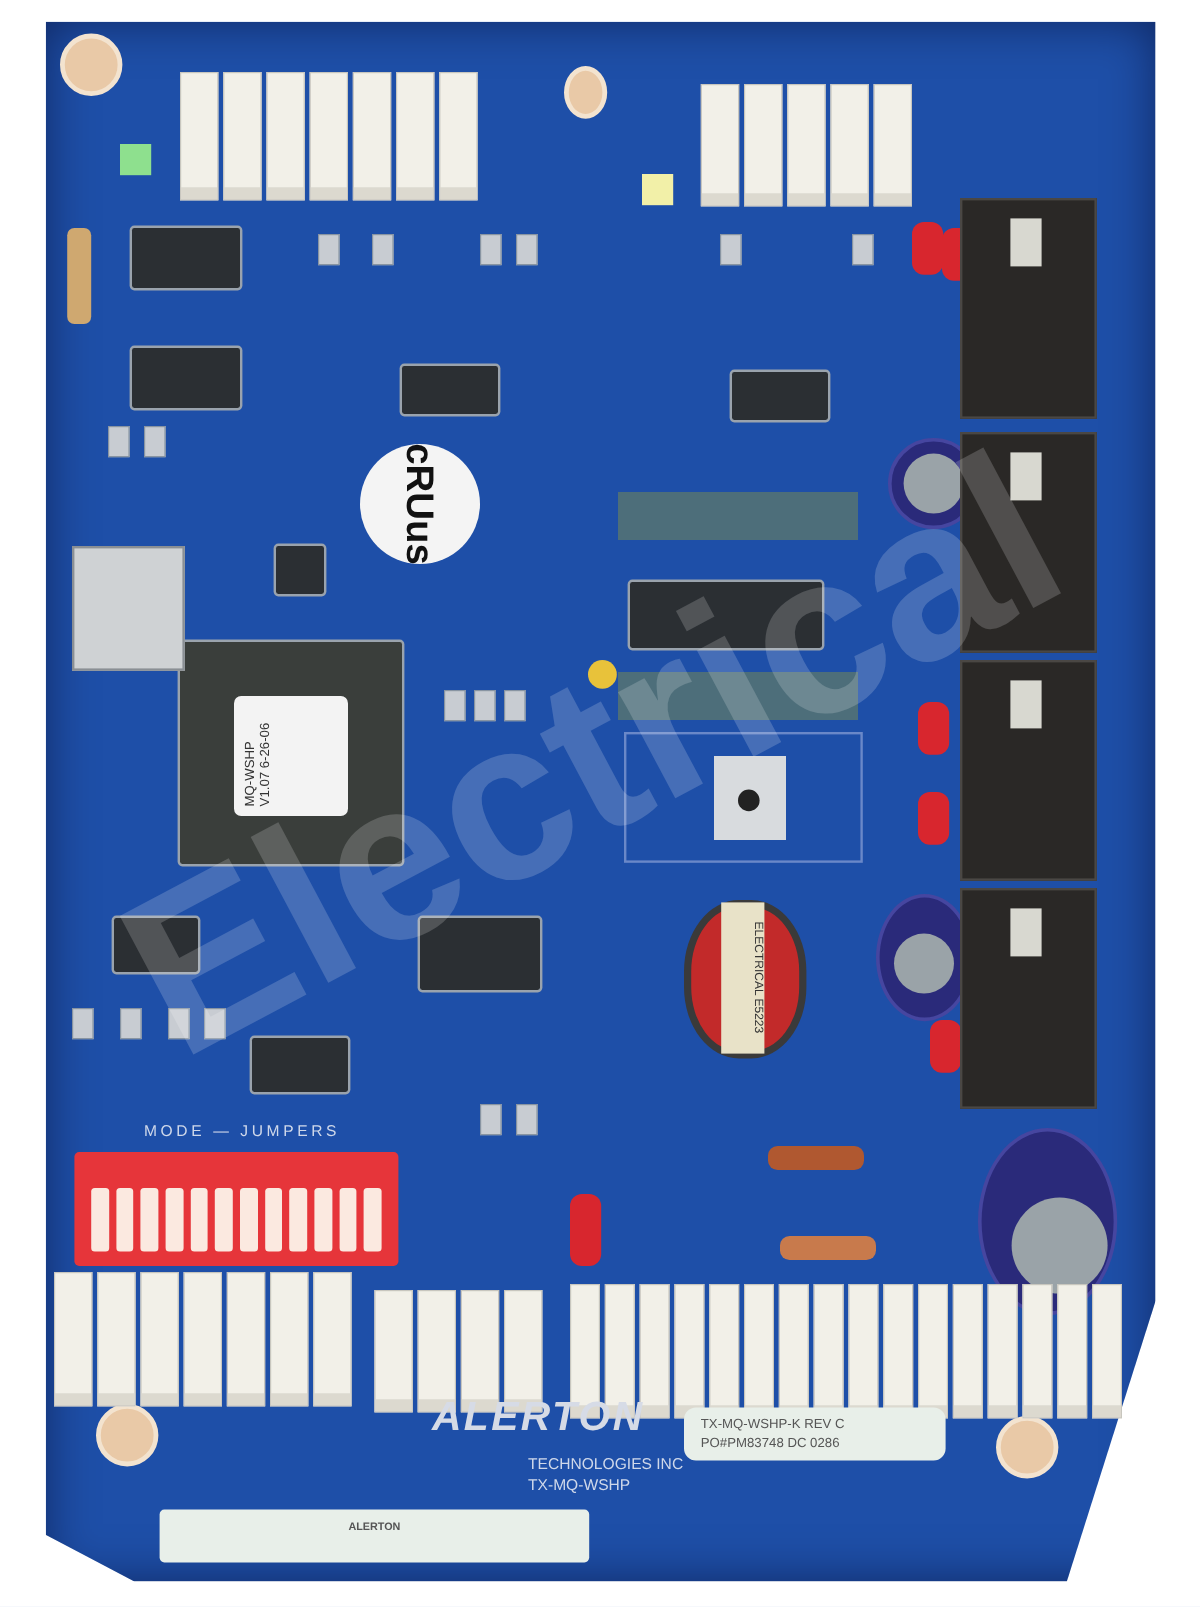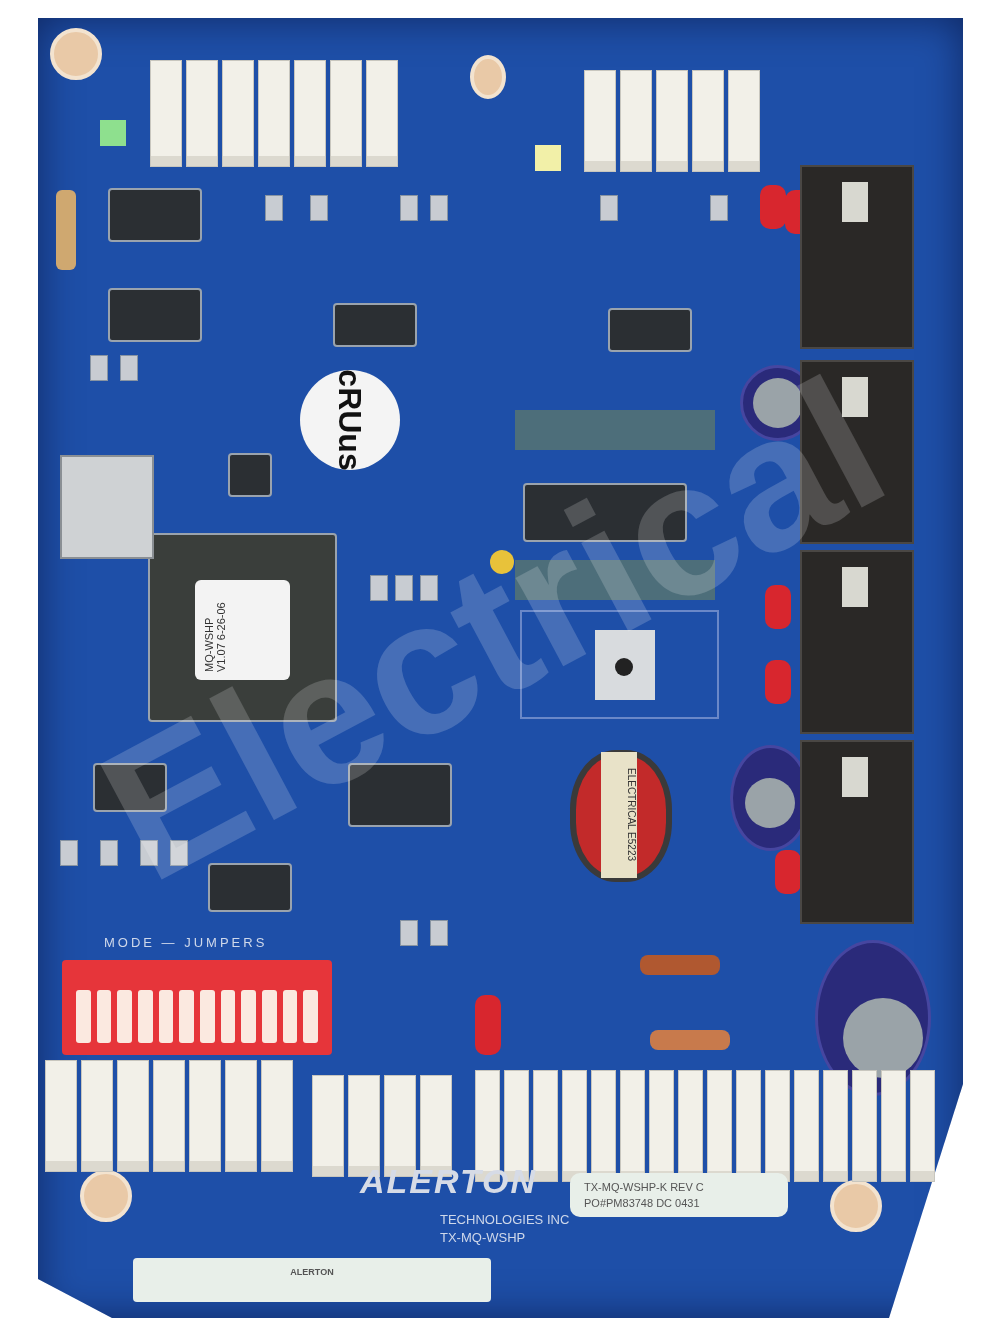--- a/index.html
+++ b/index.html
@@ -139,21 +139,21 @@
 <div class="smd" style="left:370px;top:575px"></div>
 <div class="smd" style="left:395px;top:575px"></div>
 <div class="smd" style="left:420px;top:575px"></div>
 <div class="smd" style="left:60px;top:840px"></div>
 <div class="smd" style="left:100px;top:840px"></div>
 <div class="smd" style="left:140px;top:840px"></div>
 <div class="smd" style="left:170px;top:840px"></div>
 <div class="smd" style="left:400px;top:920px"></div>
 <div class="smd" style="left:430px;top:920px"></div>
 
-<div class="silk" style="left:104px;top:935px;letter-spacing:3px">MODE — JUMPERS</div>
+<div class="silk" style="left:120px;top:935px;letter-spacing:3px">MODE — JUMPERS</div>
 <div class="dip">
   <div class="sw"></div>
     <div class="sw"></div>
   <div class="sw"></div>
     <div class="sw"></div>
   <div class="sw"></div>
     <div class="sw"></div>
   <div class="sw"></div>
     <div class="sw"></div>
   <div class="sw"></div>
@@ -195,19 +195,19 @@
     <div class="pin" style="width:23px"></div>
     <div class="pin" style="width:23px"></div>
 </div>
 
 <div class="brand">ALERTON</div>
 <div class="silk" style="left:440px;top:1212px">TECHNOLOGIES INC</div>
 <div class="silk" style="left:440px;top:1230px">TX-MQ-WSHP</div>
 
 <div class="label" style="left:570px;top:1173px;width:190px">
   <div>TX-MQ-WSHP-K REV C</div>
-  <div>PO#PM83748 DC 0431</div>
+  <div>PO#PM83748 DC 0286</div>
 </div>
 <div class="label" style="left:133px;top:1258px;width:330px;height:32px;font-size:9px;border-radius:4px">
   <div style="text-align:center;font-weight:bold">ALERTON</div>
 </div>
 
 <div class="watermark">Electrical</div>
 
 </body></html>

